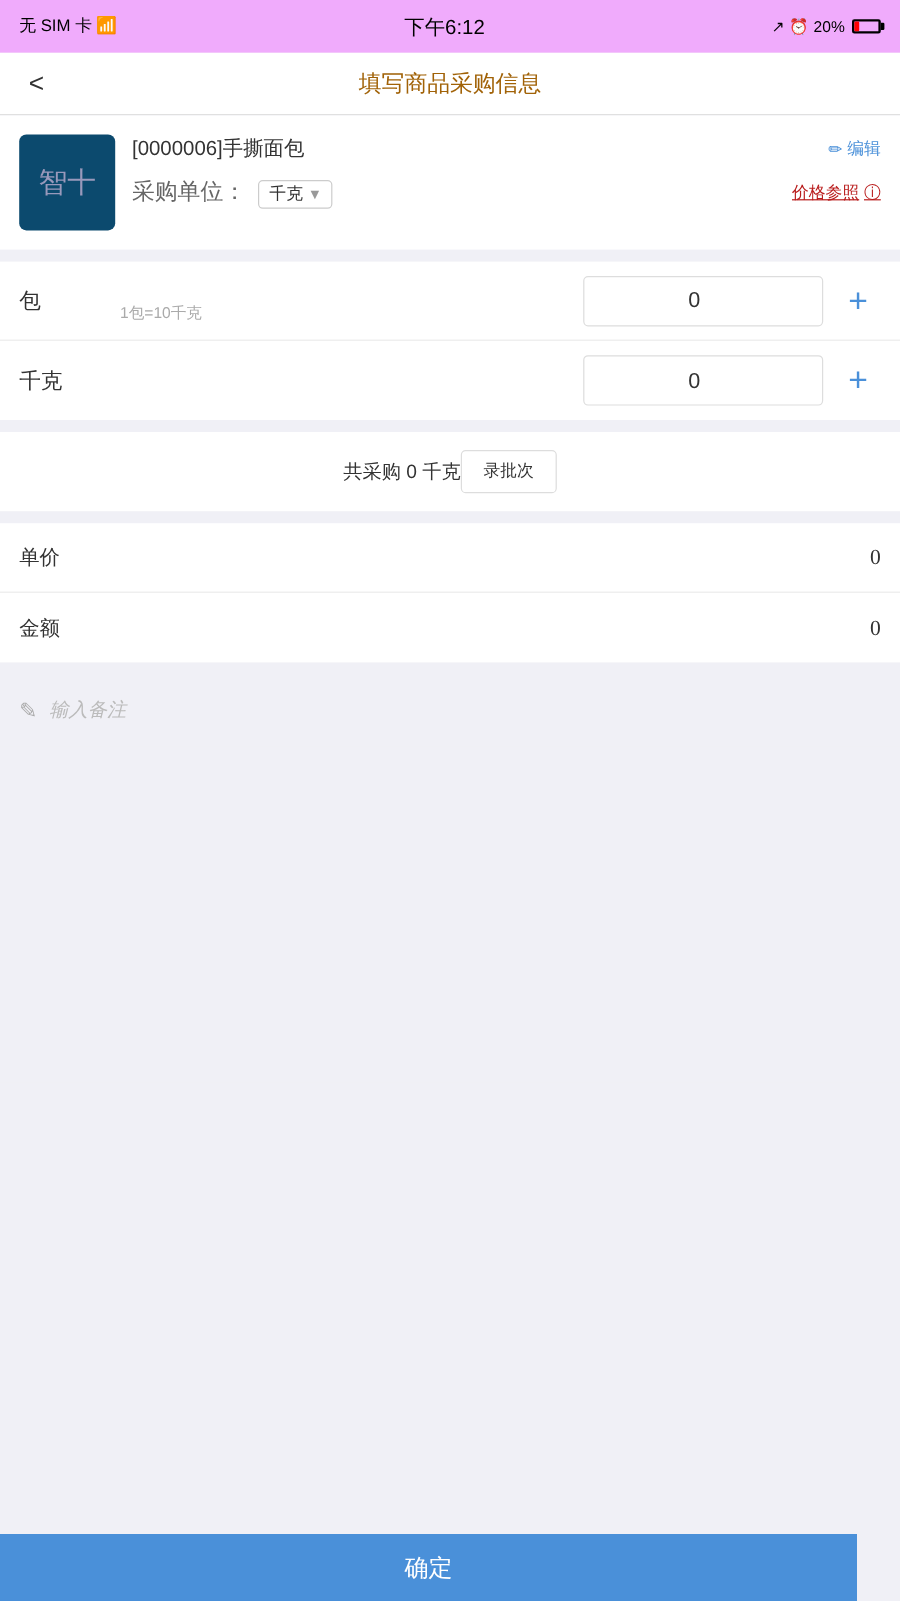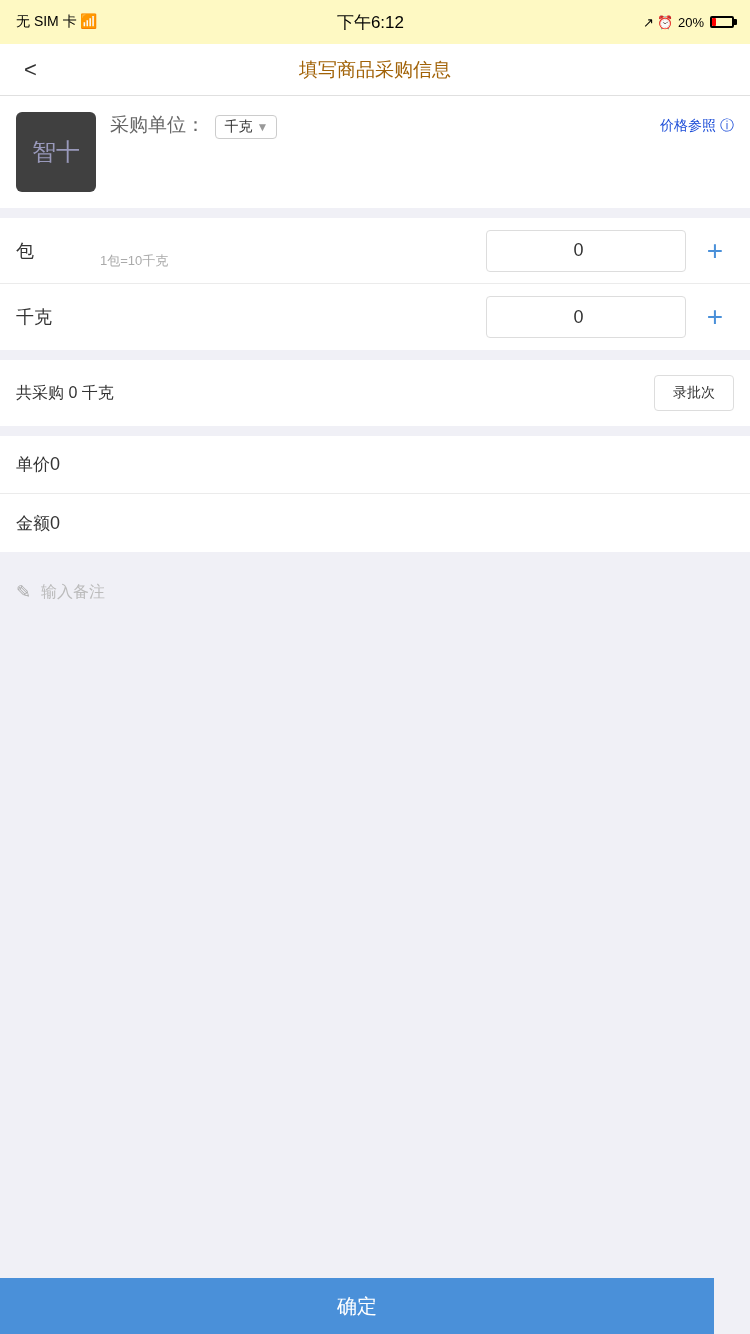--- a/index.html
+++ b/index.html
@@ -8,21 +8,21 @@
       font-family: -apple-system, "PingFang SC", "Helvetica Neue", sans-serif;
       background: #f0f0f6;
       width: 750px;
       min-height: 1334px;
       position: relative;
       overflow-x: hidden;
     }
 
     
     .status-bar {
-      background: #fef9c3;
+      background: #f0abfc;
       height: 44px;
       display: flex;
       align-items: center;
       justify-content: space-between;
       padding: 0 16px;
       font-size: 15px;
       color: #000;
     }
     .status-left { font-size: 14px; }
     .status-center { font-size: 17px; font-weight: 500; }
@@ -81,21 +81,21 @@
     .product-card {
       background: #fff;
       padding: 16px;
       display: flex;
       align-items: flex-start;
       gap: 14px;
       margin-bottom: 10px;
     }
     .product-image {
       width: 80px; height: 80px;
-      background: #404040;
+      background: #0c4a6e;
       border-radius: 6px;
       display: flex;
       align-items: center;
       justify-content: center;
       flex-shrink: 0;
     }
     .product-image-logo {
       font-size: 24px;
       color: #9999bb;
     }
@@ -131,25 +131,26 @@
       border: 1px solid #ccc;
       border-radius: 4px;
       padding: 2px 8px;
       font-size: 14px;
       color: #333;
       cursor: pointer;
       margin-left: 6px;
     }
     .unit-selector-arrow { margin-left: 4px; color: #999; font-size: 12px; }
     .price-ref {
-      color: #1d4ed8;
+      color: #b91c1c;
       font-size: 14px;
       display: flex;
       gap: 4px;
       cursor: pointer;
+      text-decoration: underline;
     }
 
     
     .section {
       background: #fff;
       margin-bottom: 10px;
     }
     .input-row {
       display: flex;
       align-items: center;
@@ -194,21 +195,21 @@
       font-weight: 300;
     }
 
     
     .summary-row {
       background: #fff;
       padding: 12px 16px;
       height: 66px;
       display: flex;
       align-items: center;
-      justify-content: space-between;
+      justify-content: center;
       margin-bottom: 10px;
     }
     .summary-text {
       font-size: 16px;
       color: #333;
     }
     .record-batch-btn {
       border: 1px solid #ddd;
       border-radius: 4px;
       padding: 8px 18px;
@@ -219,39 +220,41 @@
     }
 
     
     .price-section {
       background: #fff;
       margin-bottom: 10px;
     }
     .price-row {
       display: flex;
       align-items: center;
+      justify-content: space-between;
       padding: 0 16px;
       height: 58px;
       border-bottom: 1px solid #ebebeb;
+      font-family: Liberation Serif, serif;
     }
     .price-row:last-child { border-bottom: none; }
     .price-label { font-size: 17px; color: #333; }
     .price-value { font-size: 18px; color: #333; }
 
     
     .note-section {
       background: #f0f0f6;
       padding: 16px;
       display: flex;
       align-items: center;
       gap: 10px;
       min-height: 60px;
     }
     .note-icon { font-size: 18px; color: #aaa; }
-    .note-placeholder { font-size: 16px; color: #bbb; }
+    .note-placeholder { font-size: 16px; color: #bbb; font-style: italic; }
 
     
     .content-area {
       min-height: 280px;
       background: #f0f0f6;
     }
 
     
     .confirm-btn {
       position: fixed;
@@ -288,20 +291,29 @@
 <div class="nav-bar">
   <span class="nav-back">&lt;</span>
   <span class="nav-title">填写商品采购信息</span>
 </div>
 
 <div class="product-card">
   <div class="product-image">
     <span class="product-image-logo">智十</span>
   </div>
   <div class="product-info">
+    <div class="product-name-row">
+      <span class="product-name">
+        <span>[0000006]</span><span>手撕面包</span>
+      </span>
+      <span class="edit-btn">
+        <span>✏</span>
+        <span>编辑</span>
+      </span>
+    </div>
     <div class="product-unit-row">
       <div>
         <span class="unit-label">采购单位：</span>
         <span class="unit-selector">
           <span>千克</span>
           <span class="unit-selector-arrow">▼</span>
         </span>
       </div>
       <span class="price-ref">
         <span>价格参照</span>

